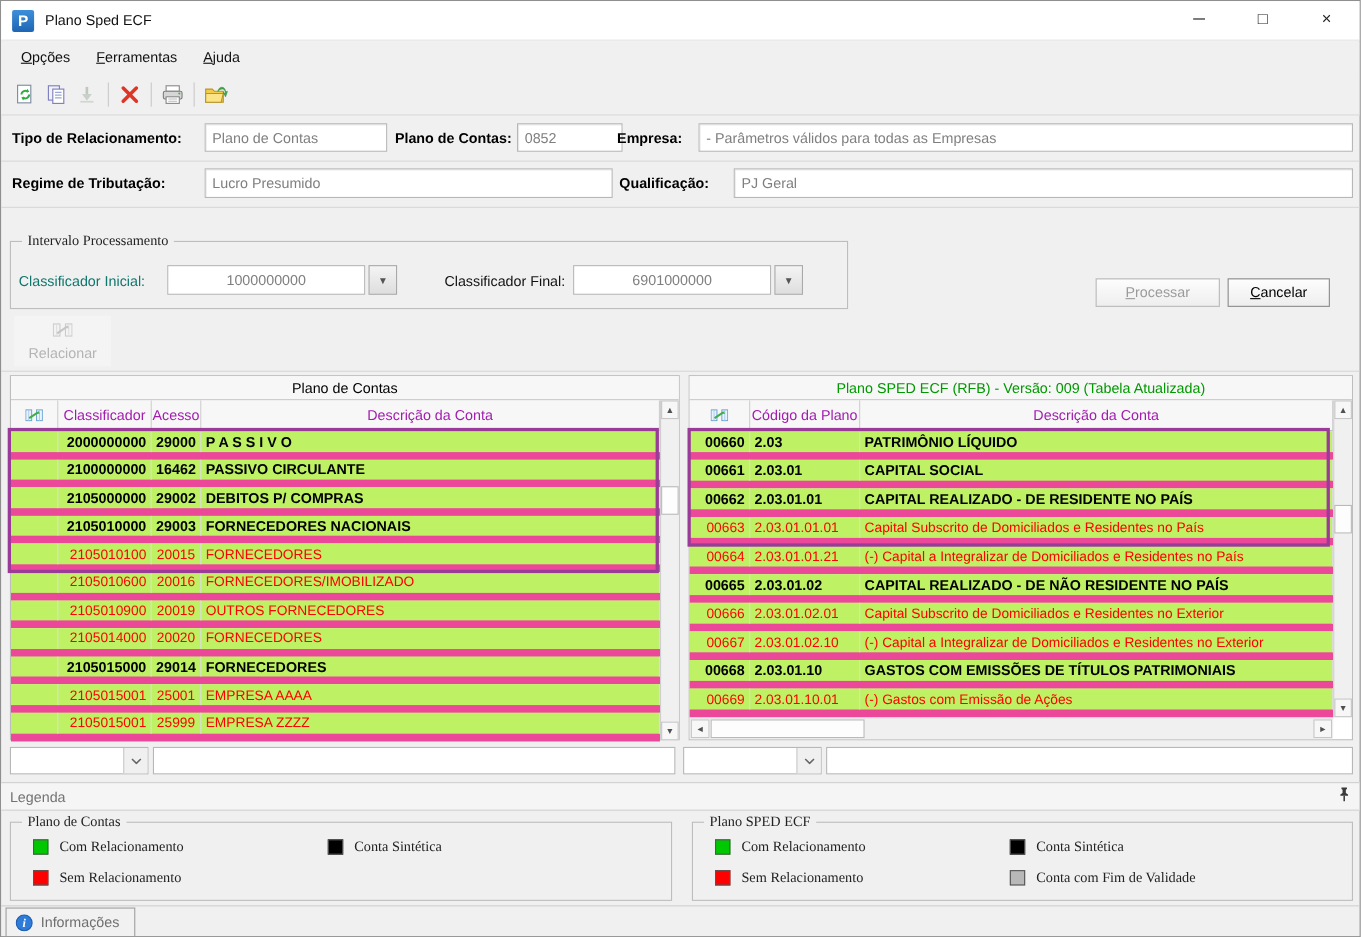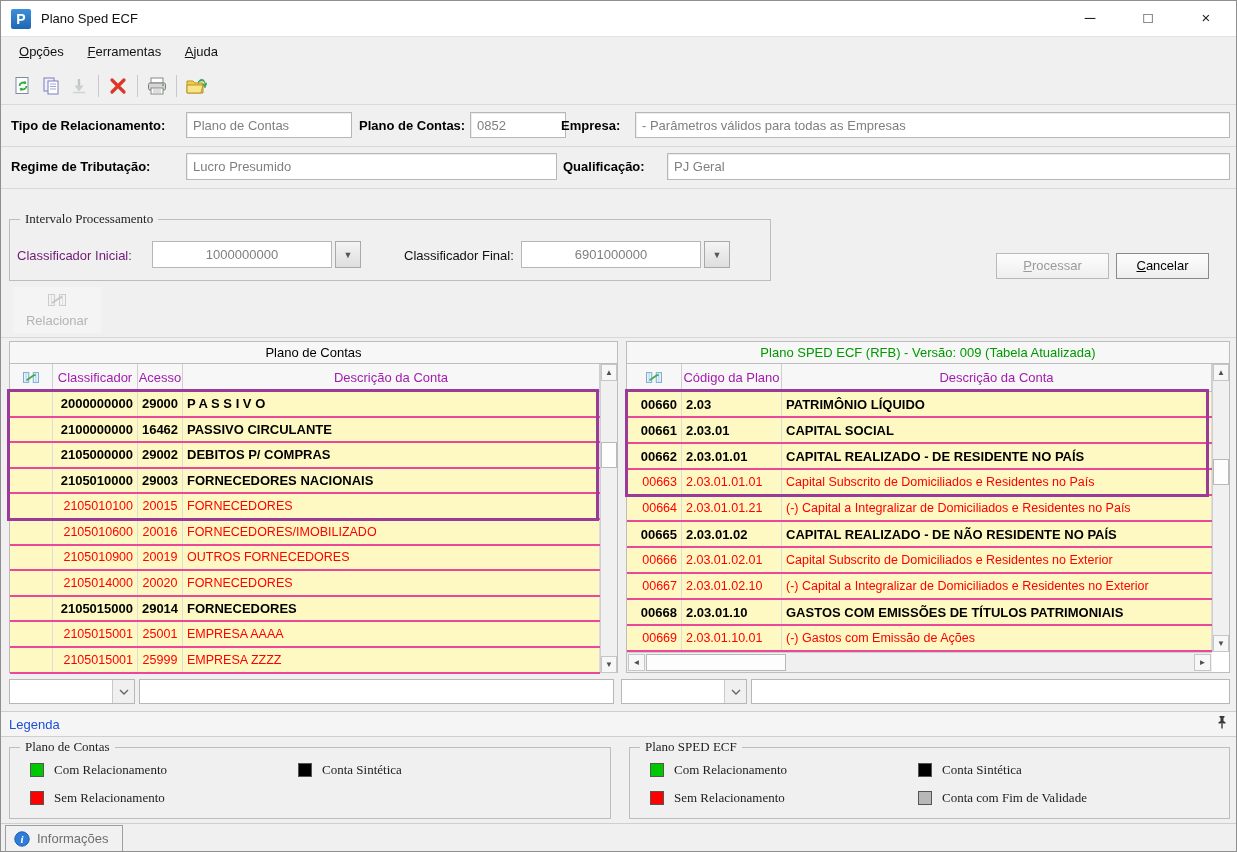--- a/index.html
+++ b/index.html
@@ -47,21 +47,21 @@
   .relacionar { display:flex; flex-direction:column; align-items:center; justify-content:center; color:#b4b4b4; background:#f4f4f4; }
 
   
   .gridwrap { background:#fff; border:1px solid #bdbdbd; }
   .grid-title { height:22px; border-bottom:1px solid #bdbdbd; background:#f7f7f7; display:flex; align-items:center; justify-content:center; color:#000; }
   .grid-title.green { color:#009900; }
   .grid-body { display:flex; }
   .gcol { flex:1; }
   .ghead { display:flex; height:28px; border-bottom:1px solid #bdbdbd; background:#f7f7f7; }
   .ghead .hcell { display:flex; align-items:center; justify-content:center; border-right:1px solid #cfcfcf; color:#a21caf; }
-  .trow { display:flex; background:#fef9c3; border-bottom:2px solid #ec4899;justify-content:space-between; }
+  .trow { display:flex; background:#bef264; border-bottom:7px solid #ec4899;justify-content:space-between; }
   .trow .cell { display:flex; align-items:center; border-right:1px solid #dcdcdc; padding:0 4px; overflow:hidden; white-space:nowrap; }
   .trow.synthetic { font-weight:bold; color:#000; }
   .trow.unrelated { color:#ff0000; font-size:12.5px; }
   .c-right { justify-content:flex-end; }
   .c-center { justify-content:center; }
 
   .vscroll { width:17px; background:#f0f0f0; border-left:1px solid #cfcfcf; position:relative; }
   .sbtn { position:absolute; left:0; width:16px; height:17px; background:#f7f7f7; border:1px solid #c6c6c6; color:#505050; font-size:8px; display:flex; align-items:center; justify-content:center; }
   .sthumb { position:absolute; left:0; width:16px; background:#fdfdfd; border:1px solid #b9b9b9; }
   .hscroll { height:20px; background:#f0f0f0; border-top:1px solid #cfcfcf; position:relative; }
@@ -70,21 +70,21 @@
 
   .hl-box { border:3px solid #9a3b9a; background:transparent; pointer-events:none; }
 
   
   .fcombo { background:#fff; border:1px solid #b7b7b7; display:flex; }
   .fcombo .ftext { flex:1; }
   .fcombo .fchev { width:22px; background:#f0f0f0; border-left:1px solid #c9c9c9; display:flex; align-items:center; justify-content:center; }
   .finput { background:#fff; border:1px solid #b7b7b7; }
 
   
-  .legenda-bar { left:0; top:710px; width:1235px; height:26px; background:#f5f5f5; border-top:1px solid #cfcfcf; border-bottom:1px solid #cfcfcf; display:flex; align-items:center; padding:0 8px; color:#1d4ed8; }
+  .legenda-bar { left:0; top:710px; width:1235px; height:26px; background:#f5f5f5; border-top:1px solid #cfcfcf; border-bottom:1px solid #cfcfcf; display:flex; align-items:center; padding:0 8px; color:#737373; }
   .legend-item { position:absolute; display:flex; align-items:center; }
   .legend-sq { width:14px; height:14px; border:1px solid #555; margin-right:10px; }
   .legend-lab { color:#222; }
 
   .info-tab { left:4px; top:824px; width:118px; height:27px; background:#f1f1f1; border:1px solid #9f9f9f; display:flex; align-items:center; padding:0 8px; color:#6f6f6f; }
   .footer-line { left:0; top:822px; width:1235px; height:1px; background:#cfcfcf; }
 </style>
 </head>
 <body>
 
@@ -164,21 +164,21 @@
 <div class="abs lbl" style="left:10px;top:158px">Regime de Tributação:</div>
 <div class="abs field" style="left:185px;top:152px;width:371px;height:27px">Lucro Presumido</div>
 <div class="abs lbl" style="left:562px;top:158px">Qualificação:</div>
 <div class="abs field" style="left:666px;top:152px;width:563px;height:27px">PJ Geral</div>
 
 <div class="abs hline" style="top:187px"></div>
 
 <div class="abs groupbox" style="left:8px;top:218px;width:762px;height:62px">
   <span class="gb-title">Intervalo Processamento</span>
 </div>
-<div class="abs" style="left:16px;top:247px;color:#701a75">Classificador Inicial:</div>
+<div class="abs" style="left:16px;top:247px;color:#0f766e">Classificador Inicial:</div>
 <div class="abs combo-text" style="left:151px;top:240px;width:180px;height:27px">1000000000</div>
 <div class="abs combo-btn" style="left:334px;top:240px;width:26px;height:27px">▼</div>
 <div class="abs" style="left:403px;top:247px;color:#111">Classificador Final:</div>
 <div class="abs combo-text" style="left:520px;top:240px;width:180px;height:27px">6901000000</div>
 <div class="abs combo-btn" style="left:703px;top:240px;width:26px;height:27px">▼</div>
 
 <div class="abs btn disabled" style="left:995px;top:252px;width:113px;height:26px;line-height:24px">Processar</div>
 <div class="abs btn" style="left:1115px;top:252px;width:93px;height:26px;line-height:24px">Cancelar</div>
 
 <div class="abs relacionar" style="left:12px;top:286px;width:88px;height:46px">

